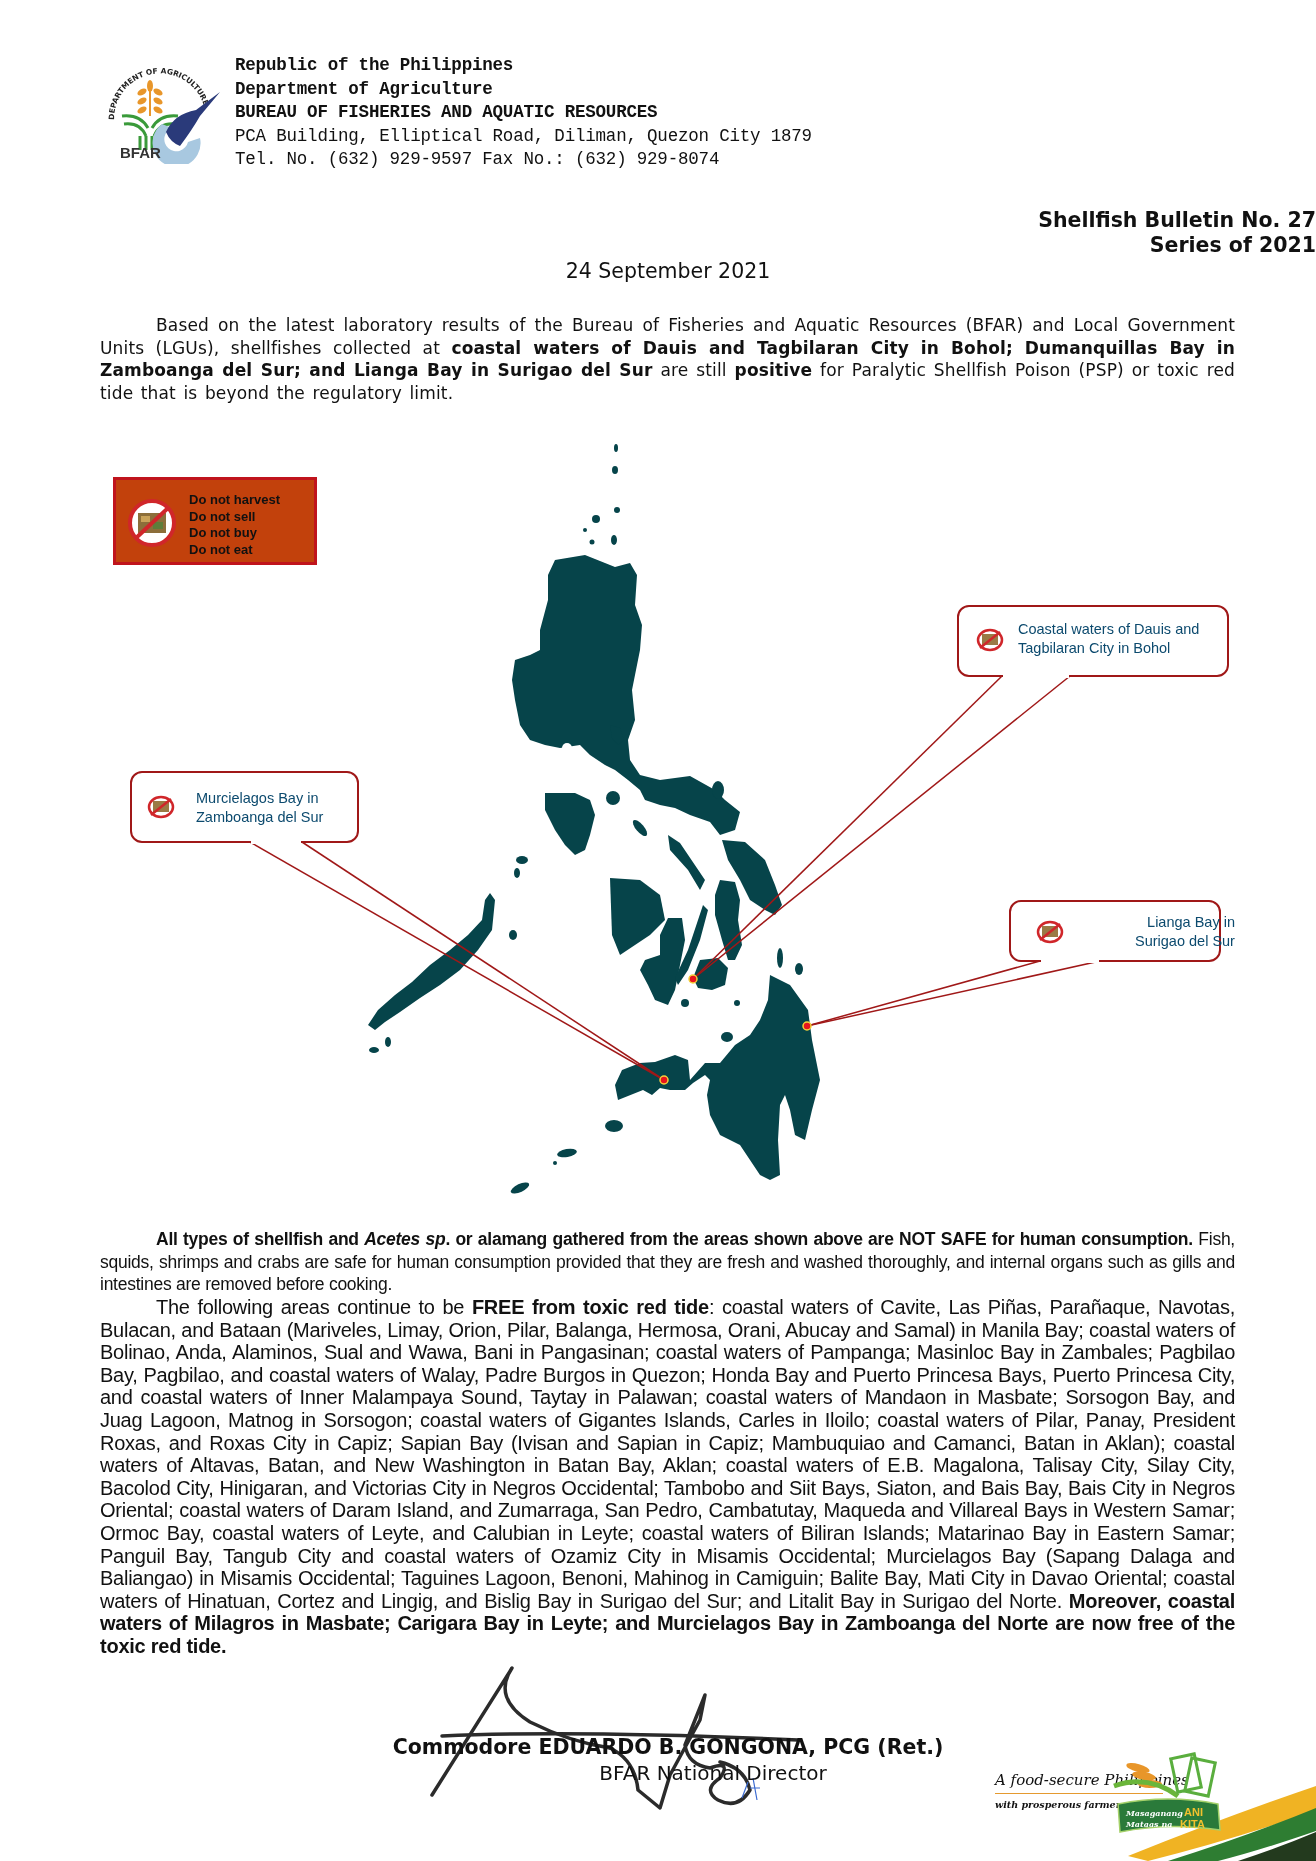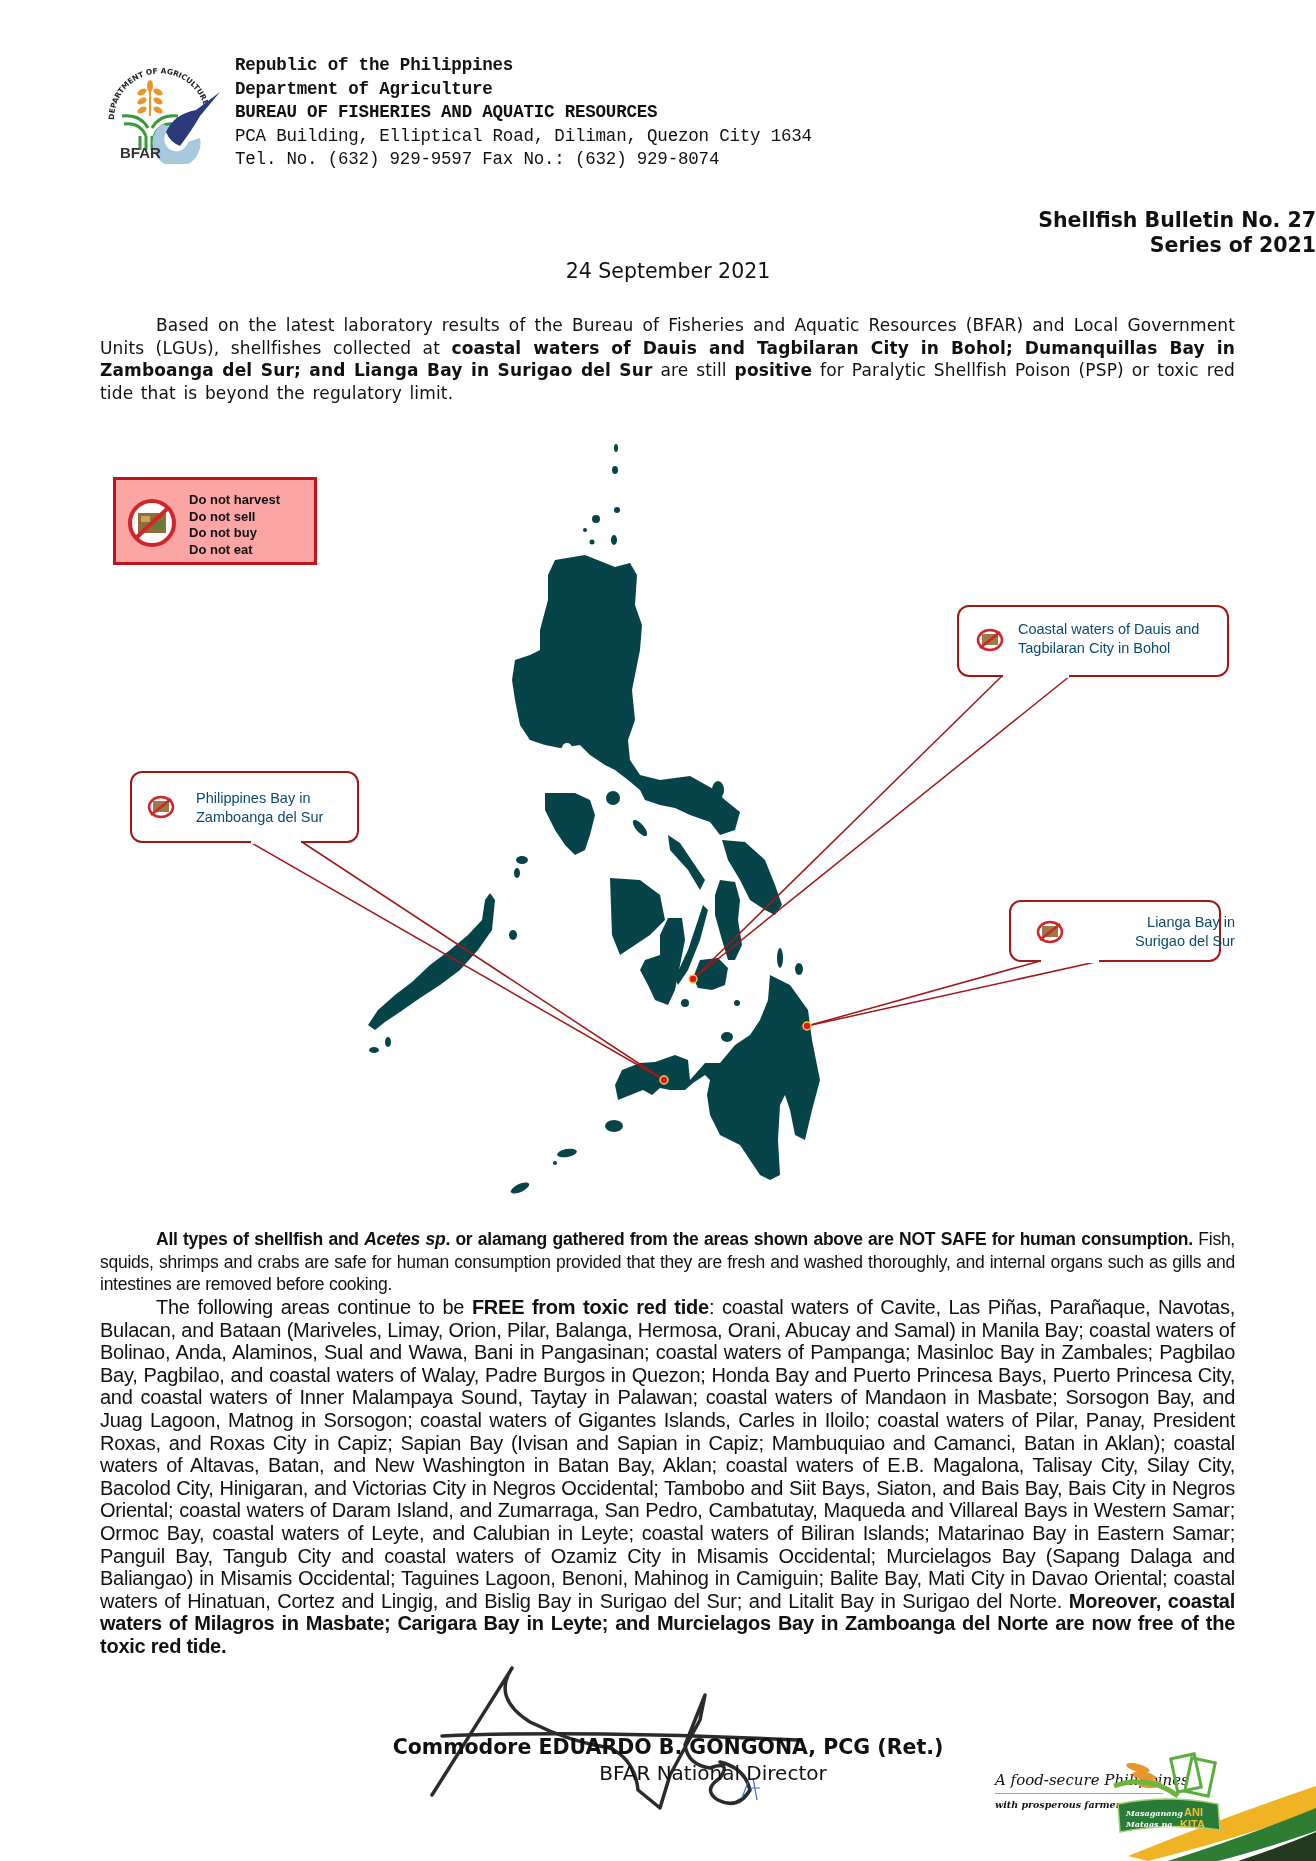--- a/index.html
+++ b/index.html
@@ -15,21 +15,21 @@
   .titles .t { font-size:20.5px; font-weight:bold; line-height:25px;text-align:right; }
   .titles .d { font-size:20.5px; line-height:27px;margin-left:20px; }
   
   .para { left:100px; width:1135px; font-size:17px; line-height:22.6px; text-align:justify; }
   .para .ind { display:inline-block; width:56px; }
   .p1 { top:301px; letter-spacing:0.15px; word-spacing:2px;margin-top:13px; }
   .p2 { top:1228px; font-family:"Liberation Sans", sans-serif; font-size:17.5px; letter-spacing:-0.25px; }
   .p3 { top:1296px; font-family:"Liberation Sans", sans-serif; font-size:20px; letter-spacing:-0.25px; }
   b, .bold { font-weight:bold; }
   
-  .legend { left:113px; top:477px; width:204px; height:88px; border:3px solid #c0141c; box-sizing:border-box; background:#fca5a5;padding-left:48px; }
+  .legend { left:113px; top:477px; width:204px; height:88px; border:3px solid #c0141c; box-sizing:border-box; background:#c2410c;padding-left:48px; }
   .legend .no-icon { position:absolute; left:10px; top:18px; }
   .legend ul { list-style:none; margin:0; padding:0; position:absolute; left:73px; top:12px; font-family:"Liberation Sans", sans-serif; font-weight:bold; font-size:13px; line-height:16.5px; }
   
   .callout-txt { position:absolute; font-family:"Liberation Sans", sans-serif; font-size:14.5px; line-height:18.5px; color:#0c4a6e; }
   
   .sig-name { left:0; top:1735px; width:1316px; text-align:center; font-weight:bold; font-size:20.5px; padding-left:20px; box-sizing:border-box; }
   .sig-title { left:0; top:1761px; width:1316px; text-align:center; font-size:20px; padding-left:110px; box-sizing:border-box; }
   
   .slogan { left:995px; top:1771px; font-family:"DejaVu Serif", serif; font-style:italic; }
   .slogan .s1 { font-size:15px; }
@@ -69,21 +69,21 @@
 
     <path d="M66,74 Q74,56 96,52 L120,34 L100,58 Q92,72 80,88 Q70,84 66,74 Z" fill="#2a3a7a"></path>
     <text x="20" y="100" font-size="15" font-weight="bold" fill="#333" font-family="Liberation Sans, sans-serif">BFAR</text>
   </svg>
 </div>
 
 <div class="abs lh">
   <div class="b">Republic of the Philippines</div>
   <div class="b">Department of Agriculture</div>
   <div class="b">BUREAU OF FISHERIES AND AQUATIC RESOURCES</div>
-  <div>PCA Building, Elliptical Road, Diliman, Quezon City 1634</div>
+  <div>PCA Building, Elliptical Road, Diliman, Quezon City 1879</div>
   <div>Tel. No. (632) 929-9597 Fax No.: (632) 929-8074</div>
 </div>
 
 <div class="abs titles">
   <div class="t">Shellfish Bulletin No. 27</div>
   <div class="t">Series of 2021</div>
   <div class="d">24 September 2021</div>
 </div>
 
 <div class="abs para p1"><span class="ind"></span><span>Based on the latest laboratory results of the Bureau of Fisheries and Aquatic Resources (BFAR) and Local Government Units (LGUs), shellfishes collected at </span><b>coastal waters of Dauis and Tagbilaran City in Bohol; Dumanquillas Bay in Zamboanga del Sur; and Lianga Bay in Surigao del Sur</b><span> are still </span><b>positive</b><span> for Paralytic Shellfish Poison (PSP) or toxic red tide that is beyond the regulatory limit.</span></div>
@@ -190,21 +190,21 @@
     <circle cx="664" cy="1080" r="4" fill="#e8141c" stroke="#f3d23a" stroke-width="1.5"></circle>
     <circle cx="807" cy="1026" r="4" fill="#e8141c" stroke="#f3d23a" stroke-width="1.5"></circle>
   </g>
 </svg>
 
 <div class="callout-txt" style="left:1018px;top:620px;">
   <div>Coastal waters of Dauis and</div>
   <div>Tagbilaran City in Bohol</div>
 </div>
 <div class="callout-txt" style="left:196px;top:789px;">
-  <div>Philippines Bay in</div>
+  <div>Murcielagos Bay in</div>
   <div>Zamboanga del Sur</div>
 </div>
 <div class="callout-txt" style="left:1135px;top:913px;text-align:right;">
   <div>Lianga Bay in</div>
   <div>Surigao del Sur</div>
 </div>
 
 <div class="abs legend">
   <svg class="no-icon" width="52" height="50" viewBox="0 0 52 50">
     <circle cx="26" cy="25" r="22" fill="#fff" stroke="#d0262a" stroke-width="4"></circle>

